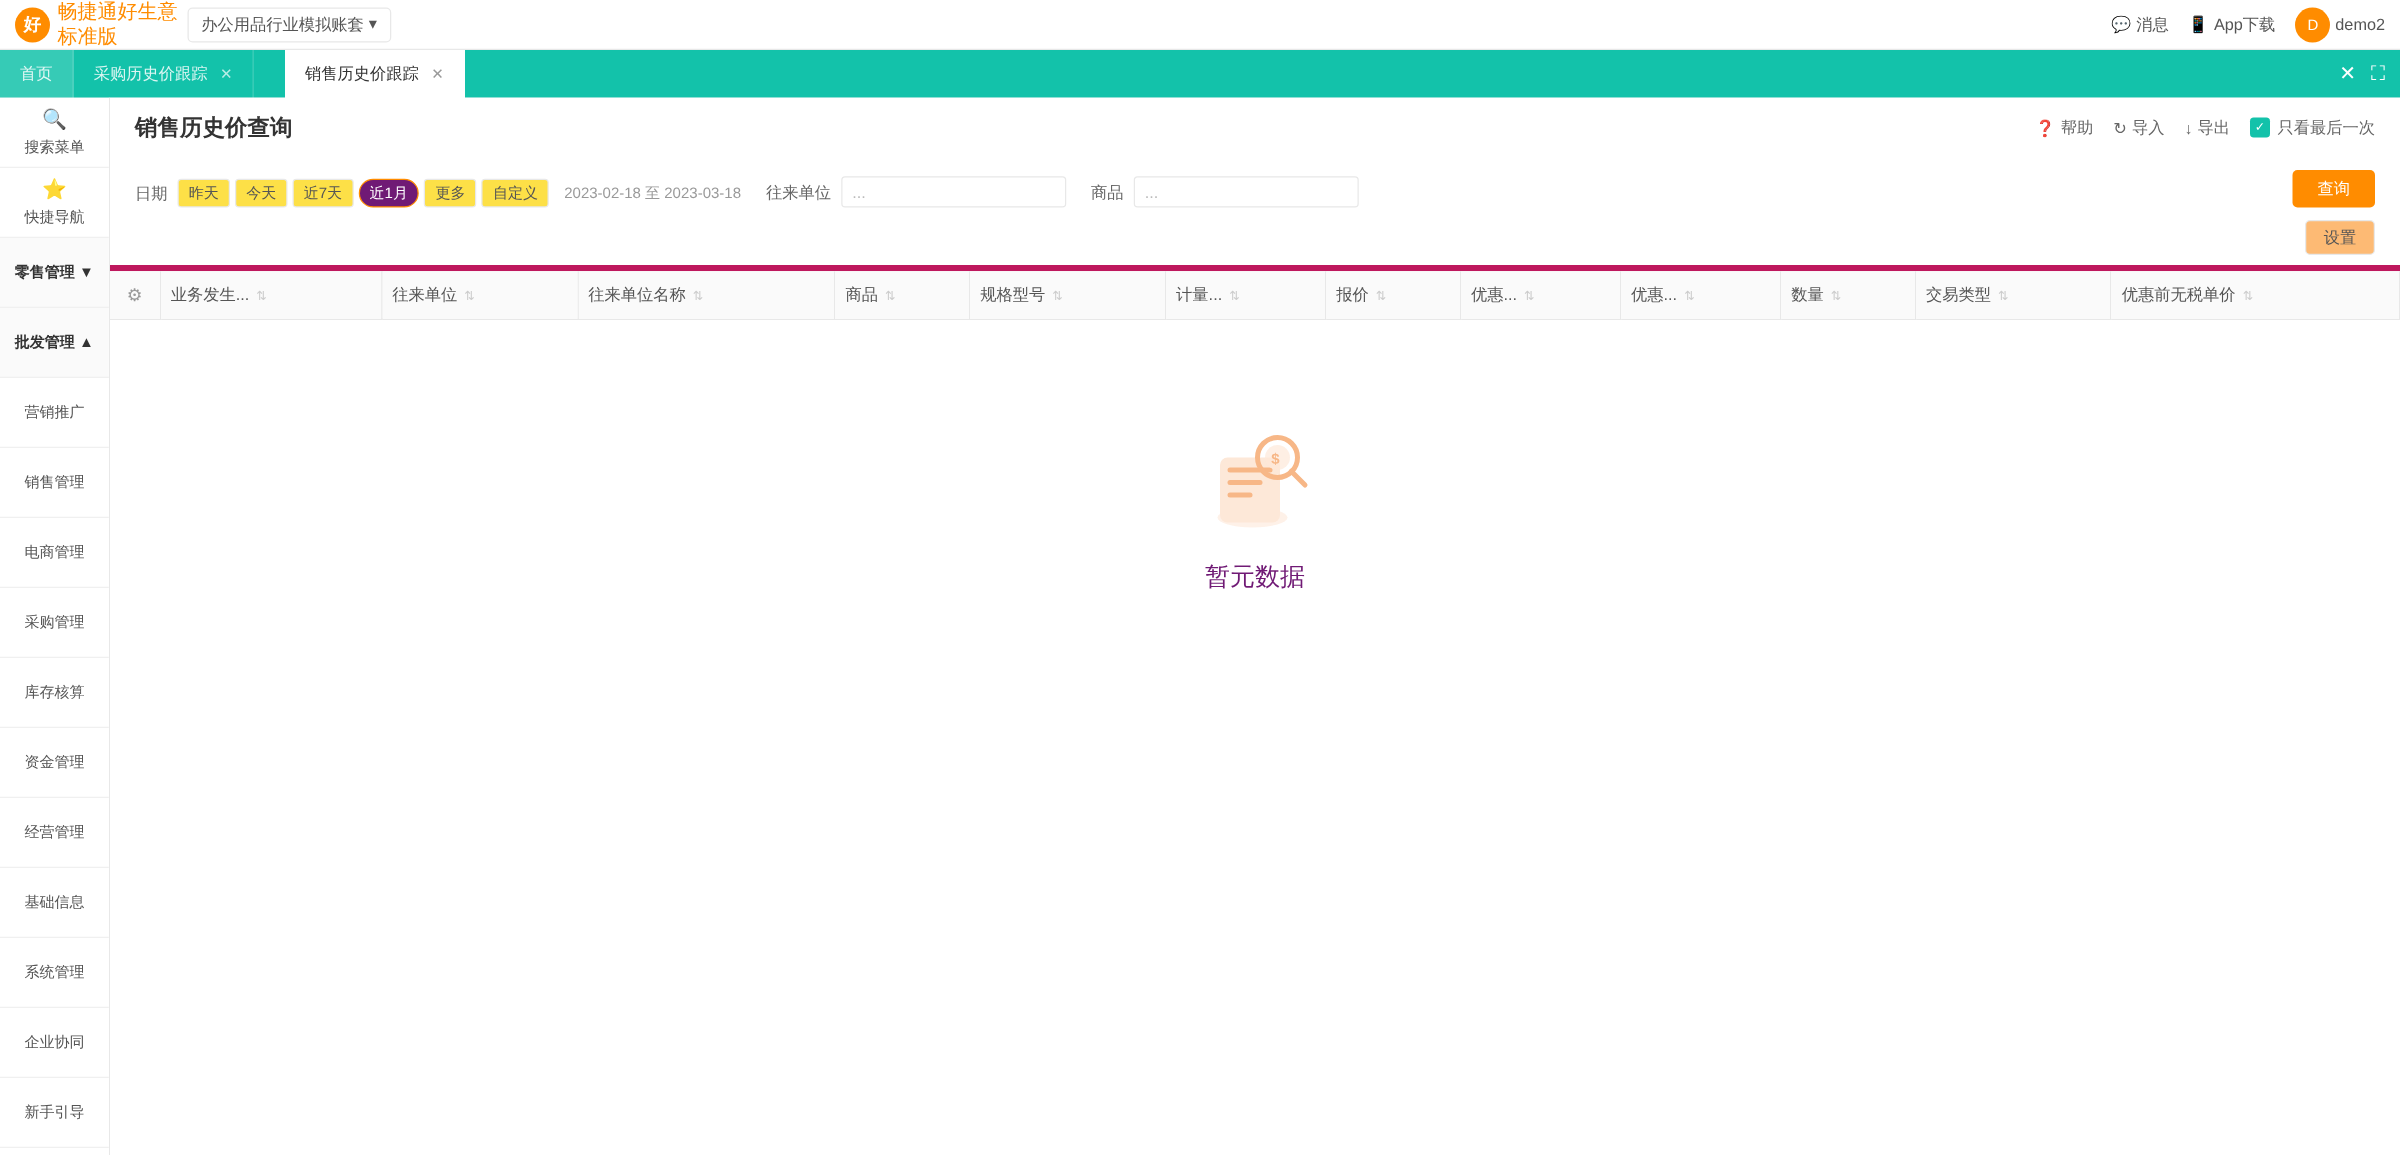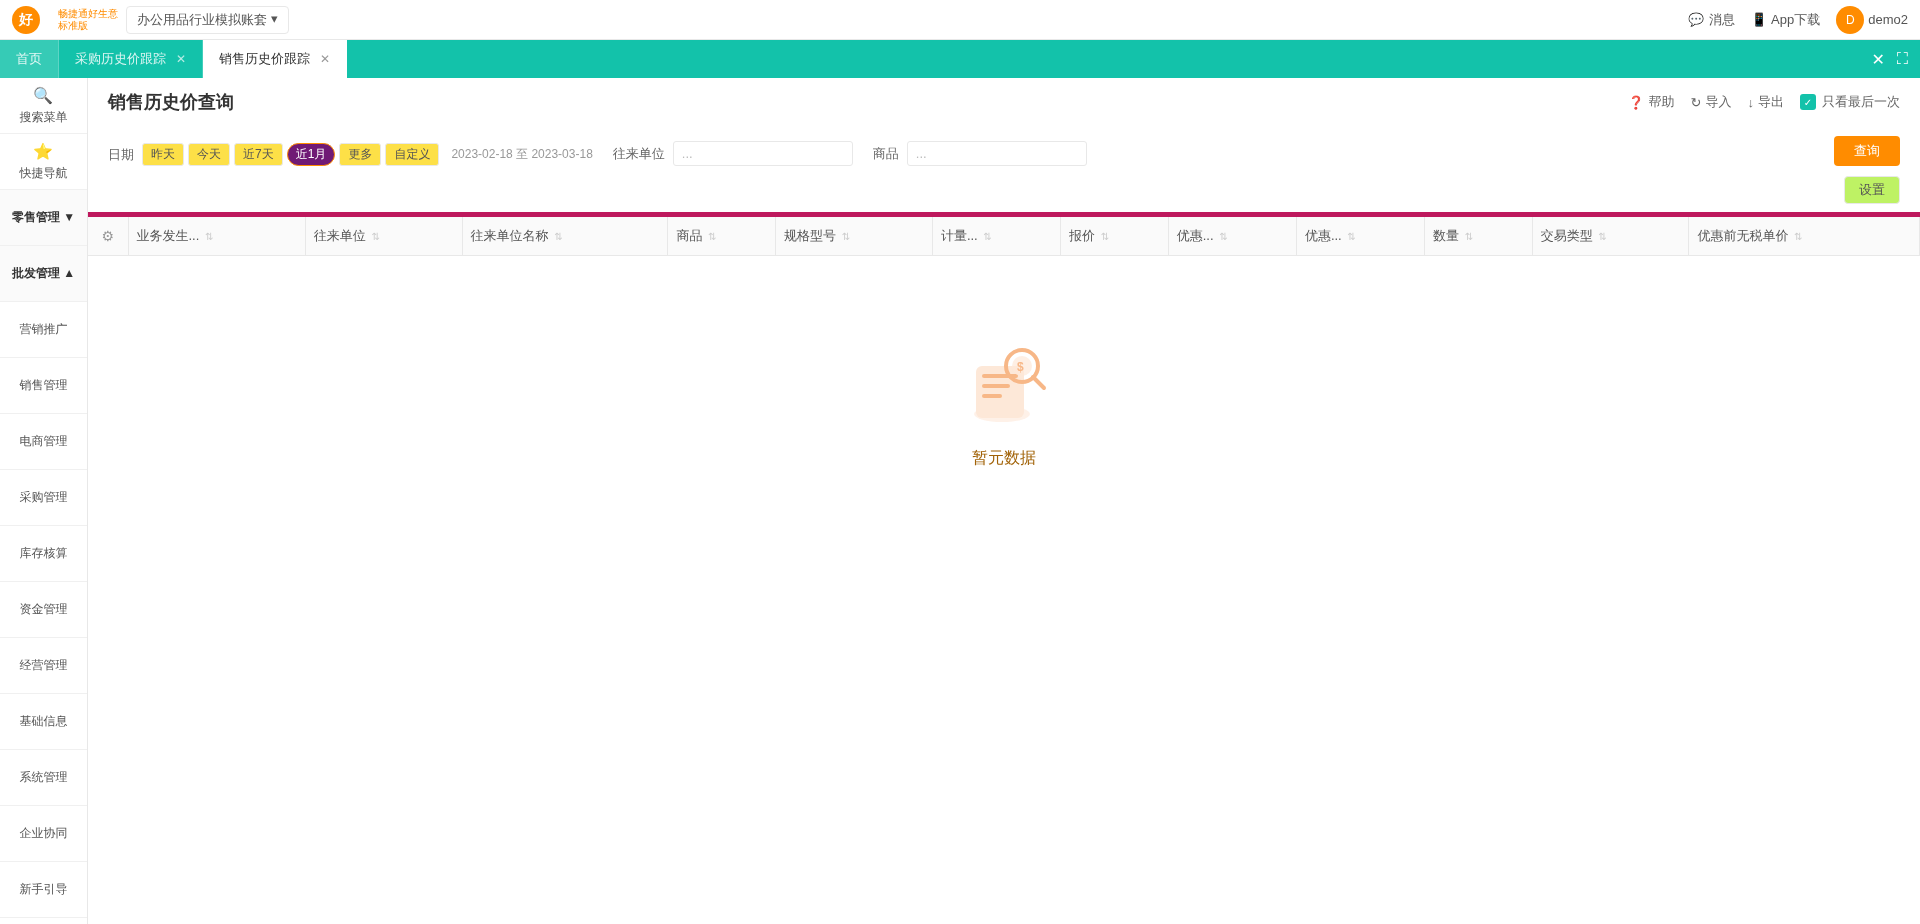--- a/index.html
+++ b/index.html
@@ -6,35 +6,35 @@
     body { font-family: 'Microsoft YaHei', Arial, sans-serif; font-size: 13px; background: #f5f5f5; width: 1920px; height: 924px; overflow: hidden; display: flex; flex-direction: column; }
 
     
     .top-bar {
       height: 40px; background: #fff; display: flex; align-items: center; justify-content: space-between;
       padding: 0 12px; border-bottom: 1px solid #e8e8e8; z-index: 100;
     }
     .top-bar-left { display: flex; align-items: center; gap: 8px; }
     .logo-area { display: flex; align-items: center; gap: 6px; }
     .logo-icon { width: 28px; height: 28px; background: #ff8c00; border-radius: 50%; display: flex; align-items: center; justify-content: center; color: #fff; font-size: 14px; font-weight: bold; }
-    .logo-text { font-size: 10px; color: #ff8c00; line-height: 1.2; margin-left: 12px; }
+    .logo-text { font-size: 16px; color: #ff8c00; line-height: 1.2; }
     .app-selector { display: flex; align-items: flex-start; gap: 4px; padding: 4px 10px; border: 1px solid #e8e8e8; border-radius: 4px; cursor: pointer; color: #555; font-size: 13px; }
     .top-bar-right { display: flex; align-items: center; gap: 16px; color: #555; font-size: 13px; }
     .top-bar-action { display: flex; align-items: center; gap: 4px; cursor: pointer; }
     .avatar { width: 28px; height: 28px; background: #ff8c00; border-radius: 50%; display: flex; align-items: center; justify-content: center; color: #fff; font-size: 12px; }
 
     
     .tab-bar {
       height: 38px; background: #13c2aa; display: flex; align-items: center; padding: 0 0 0 0;
     }
     .tab-item {
       height: 55px; display: flex; align-items: center; padding: 0 16px; cursor: pointer; color: rgba(255,255,255,0.85); font-size: 13px; gap: 6px; border-right: 1px solid rgba(255,255,255,0.2); position: relative;
     }
     .tab-item.home { background: rgba(255,255,255,0.15); }
-    .tab-item.active { background: #fff; color: #333; }
+    .tab-item.active { background: #fff; color: #333; margin-left: 25px; }
     .tab-item.active .tab-close { color: #999; }
     .tab-close { font-size: 12px; color: rgba(255,255,255,0.7); cursor: pointer; margin-left: 4px; }
     .tab-bar-actions { margin-left: auto; display: flex; align-items: center; gap: 12px; padding: 0 12px; color: #fff; font-size: 16px; cursor: pointer; }
 
     
     .main-layout { display: flex; flex: 1; overflow: hidden; }
 
     
     .sidebar { width: 88px; background: #fff; border-right: 1px solid #e8e8e8; display: flex; flex-direction: column; overflow-y: auto; }
     .sidebar-item {
@@ -62,21 +62,21 @@
     
     .filter-row { display: flex; align-items: flex-end; gap: 20px; padding: 10px 0; flex-wrap: wrap; }
     .filter-group { display: flex; align-items: center; gap: 8px; }
     .filter-label { color: #666; font-size: 13px; white-space: nowrap; }
     .date-buttons { display: flex; align-items: center; gap: 4px; }
     .date-btn { padding: 2px 8px; border: 1px solid #e8e8e8; border-radius: 3px; cursor: pointer; color: #555; font-size: 12px; background: #fde047; }
     .date-btn.active { background: #701a75; color: #fff; border-color: #ff8c00; border-radius: 12px; }
     .date-range { color: #999; font-size: 12px; margin-left: 4px; }
     .filter-input { border: 1px solid #e8e8e8; border-radius: 3px; padding: 4px 8px; font-size: 13px; color: #555; width: 180px; background: #fff; cursor: pointer; display: flex; align-items: center; justify-content: space-between; }
     .query-btn { background: #ff8c00; color: #fff; border: none; padding: 6px 20px; border-radius: 4px; cursor: pointer; font-size: 13px; }
-    .settings-btn { background: #bef264; color: #555; border: 1px solid #e8e8e8; padding: 4px 14px; border-radius: 4px; cursor: pointer; font-size: 13px; }
+    .settings-btn { background: #fdba74; color: #555; border: 1px solid #e8e8e8; padding: 4px 14px; border-radius: 4px; cursor: pointer; font-size: 13px; }
 
     
     .table-container { flex: 1; overflow: auto; background: #fff; margin: 0; }
     .data-table { width: 100%; border-collapse: collapse; }
     .data-table th {
       background: #fafafa; border-bottom: 1px solid #e8e8e8; border-right: 1px solid #e8e8e8;
       padding: 10px 8px; text-align: left; color: #555; font-size: 13px; font-weight: normal;
       white-space: nowrap; position: sticky; top: 0; z-index: 10;
     }
     .data-table th:first-child { width: 40px; text-align: center; }
@@ -331,17 +331,17 @@
             <rect x="28" y="48" width="28" height="4" rx="2" fill="#f7b787"></rect>
             <rect x="28" y="58" width="20" height="4" rx="2" fill="#f7b787"></rect>
 
             <circle cx="68" cy="30" r="16" fill="none" stroke="#f7b787" stroke-width="4"></circle>
             <circle cx="68" cy="30" r="10" fill="#fde8d8" opacity="0.7"></circle>
             <line x1="79" y1="41" x2="90" y2="52" stroke="#f7b787" stroke-width="4" stroke-linecap="round"></line>
 
             <text x="63" y="35" font-size="12" fill="#f7b787" font-weight="bold">$</text>
           </svg>
         </div>
-        <div style="color:#a16207; font-size:16px;">暂元数据</div>
+        <div style="color:#701a75; font-size:20px;">暂元数据</div>
       </div>
     </div>
   </div>
 </div>
 
 </body></html>

